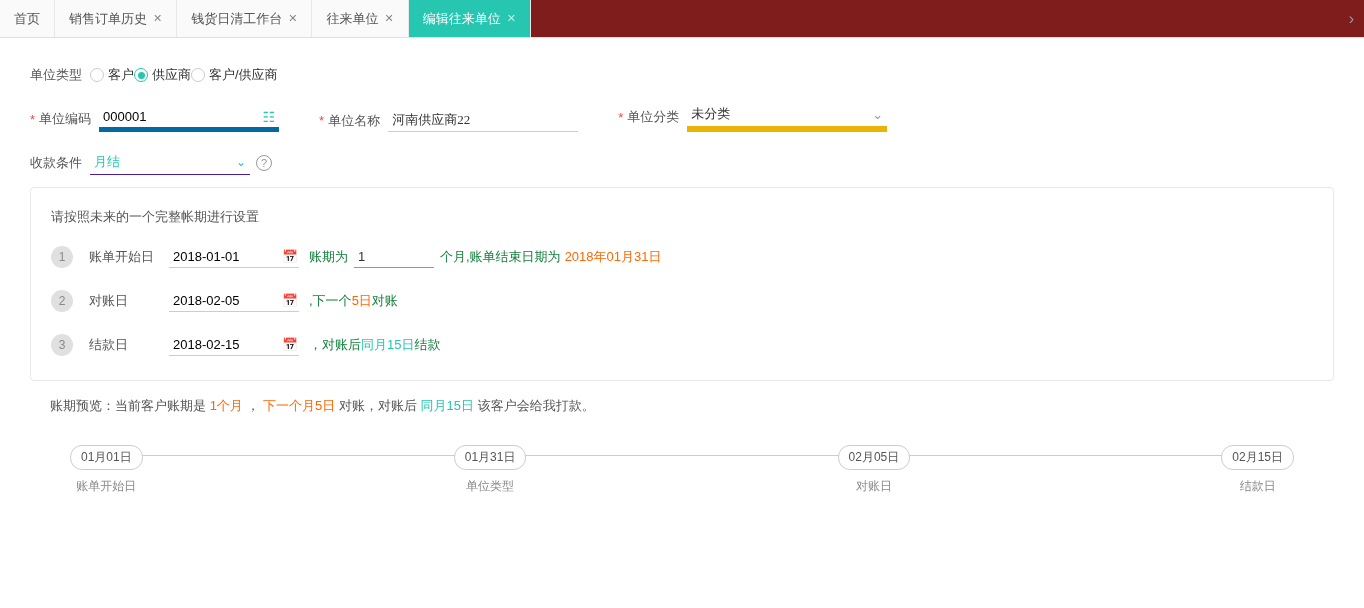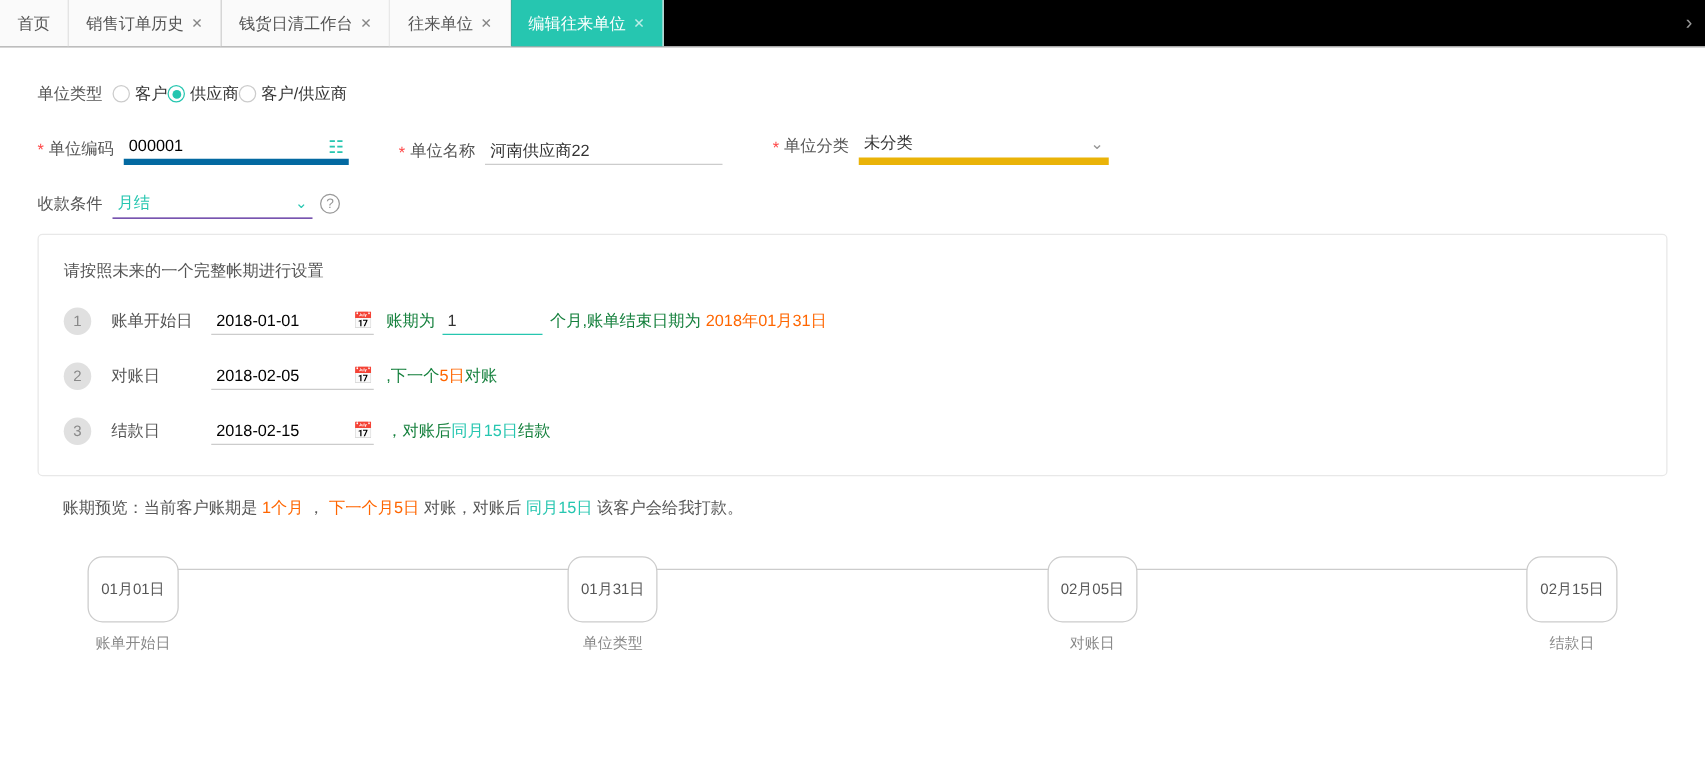--- a/index.html
+++ b/index.html
@@ -2,21 +2,21 @@
 <html><head>
   <meta charset="utf-8">
   <style>
     * { box-sizing: border-box; margin: 0; padding: 0; }
     body { font-family: 'Microsoft YaHei', Arial, sans-serif; font-size: 13px; background: #f5f5f5; color: #333; }
 
     
     .tab-bar {
       display: flex;
       align-items: stretch;
-      background: #000000;
+      background: #7f1d1d;
       border-bottom: 1px solid #e0e0e0;
       height: 38px;
     }
     .tab {
       display: flex;
       align-items: center;
       padding: 0 14px;
       cursor: pointer;
       font-size: 13px;
       color: #555;
@@ -344,21 +344,21 @@
       display: flex;
       flex-direction: column;
       align-items: center;
       gap: 4px;
     }
 
     .timeline-node {
       background: #fff;
       border: 1px solid #ccc;
       border-radius: 12px;
-      padding: 17px 10px;
+      padding: 3px 10px;
       font-size: 12px;
       color: #555;
       white-space: nowrap;
     }
 
     .timeline-node-label {
       font-size: 12px;
       color: #888;
       margin-top: 4px;
     }
@@ -432,21 +432,21 @@
       <span class="form-label">单位编码</span>
       <div class="input-with-icon">
         <input type="text" value="000001" style="width: 100px;">
         <span class="input-icon">☷</span>
       </div>
     </div>
 
     <div class="form-group">
       <span class="required-star">*</span>
       <span class="form-label">单位名称</span>
-      <input type="text" class="text-input" value="河南供应商22" style="width: 190px;">
+      <input type="text" class="text-input" value="河南供应商22" style="width: 190px; font-family: Liberation Serif, serif;">
     </div>
 
     <div class="form-group">
       <span class="required-star">*</span>
       <span class="form-label">单位分类</span>
       <div class="dropdown-select">
         <span class="ds-value">未分类</span>
         <span class="ds-arrow">⌄</span>
       </div>
     </div>

